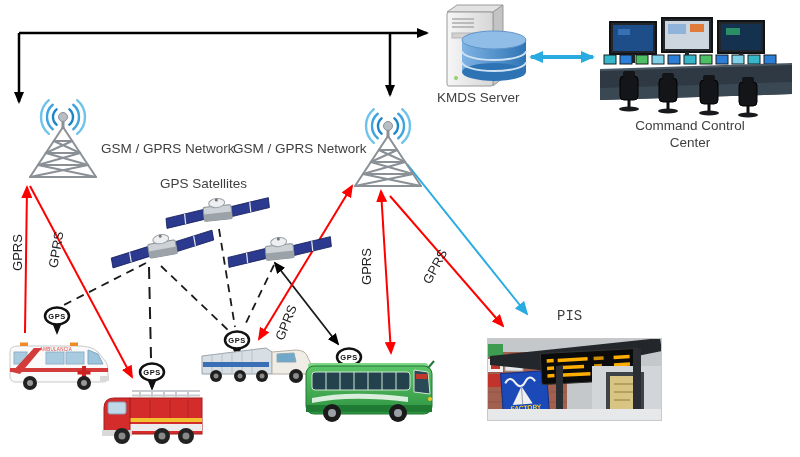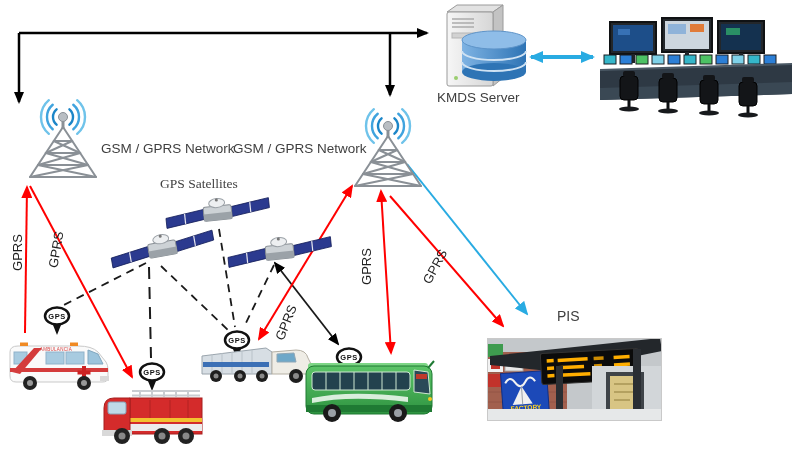--- a/index.html
+++ b/index.html
@@ -4,21 +4,21 @@
 <style>
   html,body{margin:0;padding:0;background:#fff;}
   .stage{position:relative;width:800px;height:457px;background:#fff;overflow:hidden;
          font-family:"Liberation Sans",sans-serif;}
   .stage svg{position:absolute;left:0;top:0;}
   .diag-label{position:absolute;font-size:13.5px;color:#3F3F3F;white-space:nowrap;}
   .gprs-label{position:absolute;width:44px;text-align:center;font-size:13px;color:#1F1F1F;
               transform-origin:center center;white-space:nowrap;}
   .ccc-label{position:absolute;left:605px;top:117px;width:170px;text-align:center;
              font-size:13.5px;color:#3F3F3F;line-height:17px;}
-  .pis-label{position:absolute;left:557px;top:308px;font-size:14px;color:#3F3F3F;}
+  .pis-label{position:absolute;left:557px;top:308px;font-size:14px;color:#3F3F3F;font-family:Liberation Mono, monospace;}
   .pin-text{font-size:7.5px;font-weight:bold;fill:#111;letter-spacing:.5px;}
 </style>
 </head>
 <body>
 
 <div class="stage">
 <svg width="800" height="457" viewBox="0 0 800 457">
   <defs>
     <marker id="mBlack" markerUnits="userSpaceOnUse" markerWidth="12" markerHeight="10" viewBox="0 0 12 10" refX="10" refY="5" orient="auto-start-reverse">
           <path d="M0,0L12,5L0,10Z" fill="#000"></path>
@@ -332,23 +332,27 @@
           <line x1="614" y1="400" x2="630" y2="400"></line>
         </g>
     <rect x="556" y="366" width="7" height="55" fill="#2A2E33"></rect>
     <rect x="633" y="349" width="8" height="72" fill="#2A2E33"></rect>
     <rect x="487" y="409" width="175" height="12" fill="#E6E8E9"></rect>
     <rect x="487.5" y="338.5" width="174" height="82" fill="none" stroke="#C9C9C9"></rect>
   </g>
 </svg>
 
   <div class="diag-label" style="left:437px;top:90px;text-align:center;">KMDS Server</div>
+  <div class="ccc-label">
+    <div>Command Control</div>
+    <div>Center</div>
+  </div>
   <div class="diag-label" style="left:101px;top:141px;">GSM / GPRS Network</div>
   <div class="diag-label" style="left:233px;top:141px;">GSM / GPRS Network</div>
-  <div class="diag-label" style="left:160px;top:176px;font-family:Liberation Serif, serif;">GPS Satellites</div>
+  <div class="diag-label" style="left:160px;top:176px;">GPS Satellites</div>
   <div class="pis-label">PIS</div>
 
   <div class="gprs-label" style="left:-5px;top:245px;transform:rotate(-90deg);">GPRS</div>
   <div class="gprs-label" style="left:34px;top:242px;transform:rotate(-80deg);">GPRS</div>
   <div class="gprs-label" style="left:264px;top:315px;transform:rotate(-68deg);">GPRS</div>
   <div class="gprs-label" style="left:344px;top:259px;transform:rotate(-90deg);">GPRS</div>
   <div class="gprs-label" style="left:413px;top:259px;transform:rotate(-62deg);">GPRS</div>
 </div>
 
 </body></html>

